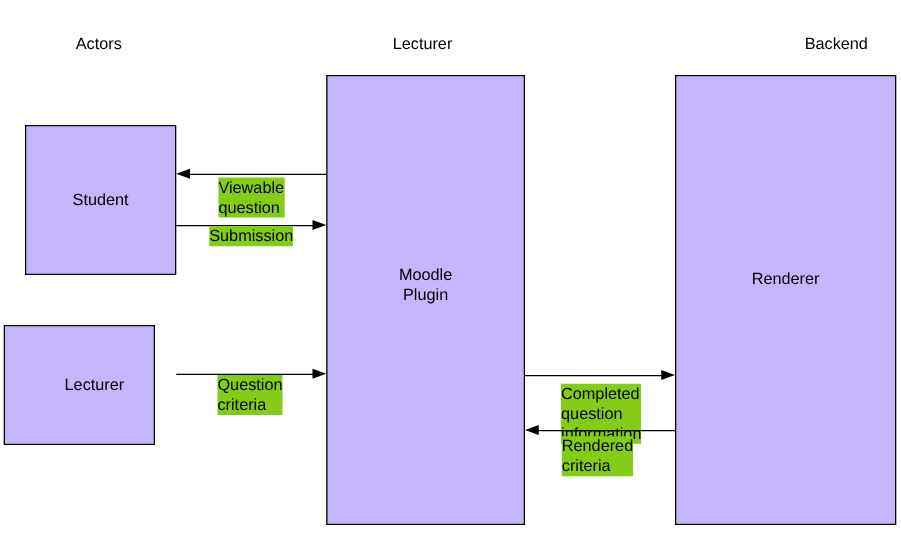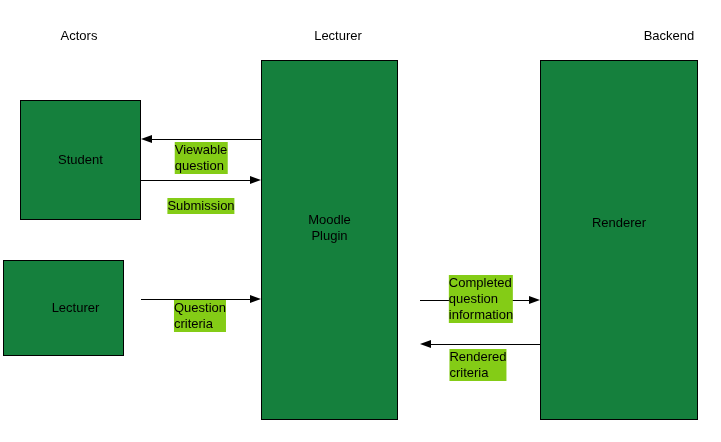--- a/index.html
+++ b/index.html
@@ -17,21 +17,21 @@
   .col-label {
     position: absolute;
     top: 35px;
     transform: translate(-50%, -50%);
     white-space: nowrap;
   }
   .node {
     position: absolute;
     box-sizing: border-box;
     border: 1px solid #000000;
-    background: #15803d;
+    background: #c4b5fd;
     display: flex;
     align-items: center;
     justify-content: center;
   }
   .node-label {
     text-align: center;
     white-space: pre-line;
     line-height: 16px;
   }
   .node-label.shift-moodle  { transform: translateY(-12px); }
@@ -73,45 +73,45 @@
   <div class="col-label" style="left:79px;">Actors</div>
   <div class="col-label" style="left:338px;">Lecturer</div>
   <div class="col-label" style="left:621px;margin-left:48px;">Backend</div>
 
   <div class="node" style="left:20px; top:100px; width:121px; height:120px;">
     <span class="node-label">Student</span>
   </div>
   <div class="node" style="left:3px; top:260px; width:121px; height:96px;padding-left:24px;">
     <span class="node-label">Lecturer</span>
   </div>
-  <div class="node" style="left:261px; top:60px; width:137px; height:360px;">
+  <div class="node" style="left:261px; top:60px; width:159px; height:360px;">
     <span class="node-label shift-moodle">Moodle
 Plugin</span>
   </div>
-  <div class="node" style="left:540px; top:60px; width:158px; height:360px;">
+  <div class="node" style="left:540px; top:60px; width:177px; height:360px;">
     <span class="node-label shift-renderer">Renderer</span>
   </div>
 
   <div class="edge-line" style="left:150px; top:139px; width:111px;"></div>
   <div class="arrowhead head-left" style="left:141px; top:135px;"></div>
   <div class="edge-label" style="left:201px; top:100px;">Viewable
 question</div>
 
   <div class="edge-line" style="left:141px; top:180px; width:111px;"></div>
   <div class="arrowhead head-right" style="left:250px; top:176px;"></div>
-  <div class="edge-label" style="left:201px; top:156px;">Submission</div>
+  <div class="edge-label" style="left:201px; top:139px;">Submission</div>
 
   <div class="edge-line" style="left:141px; top:299px; width:111px;"></div>
   <div class="arrowhead head-right" style="left:250px; top:295px;"></div>
   <div class="edge-label" style="left:200px; top:258px;">Question
 criteria</div>
 
   <div class="edge-line" style="left:420px; top:300px; width:111px;"></div>
   <div class="arrowhead head-right" style="left:529px; top:296px;"></div>
-  <div class="edge-label" style="left:481px; top:233px;">Completed
+  <div class="edge-label" style="left:481px; top:265px;">Completed
 question
 information</div>
 
   <div class="edge-line" style="left:429px; top:344px; width:111px;"></div>
   <div class="arrowhead head-left" style="left:420px; top:340px;"></div>
   <div class="edge-label" style="left:478px; top:307px;">Rendered
 criteria</div>
 
 </div>
 

